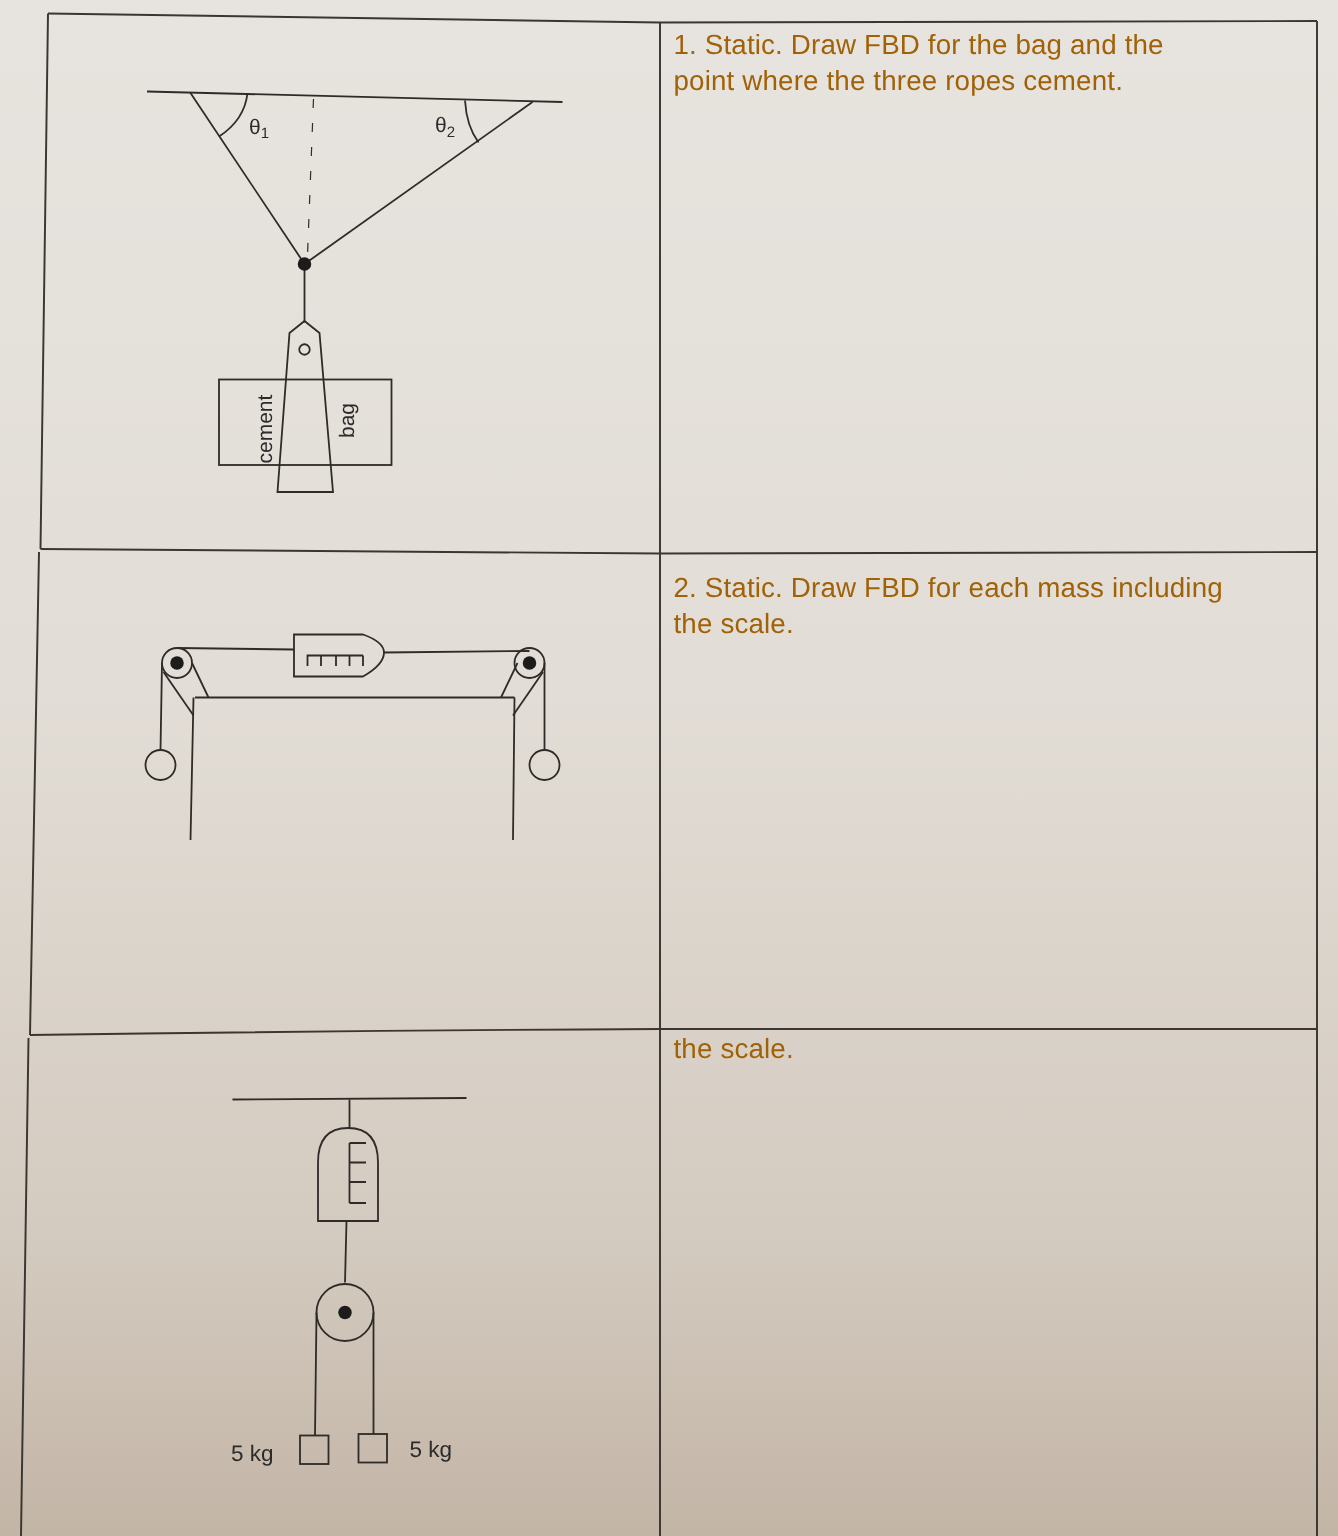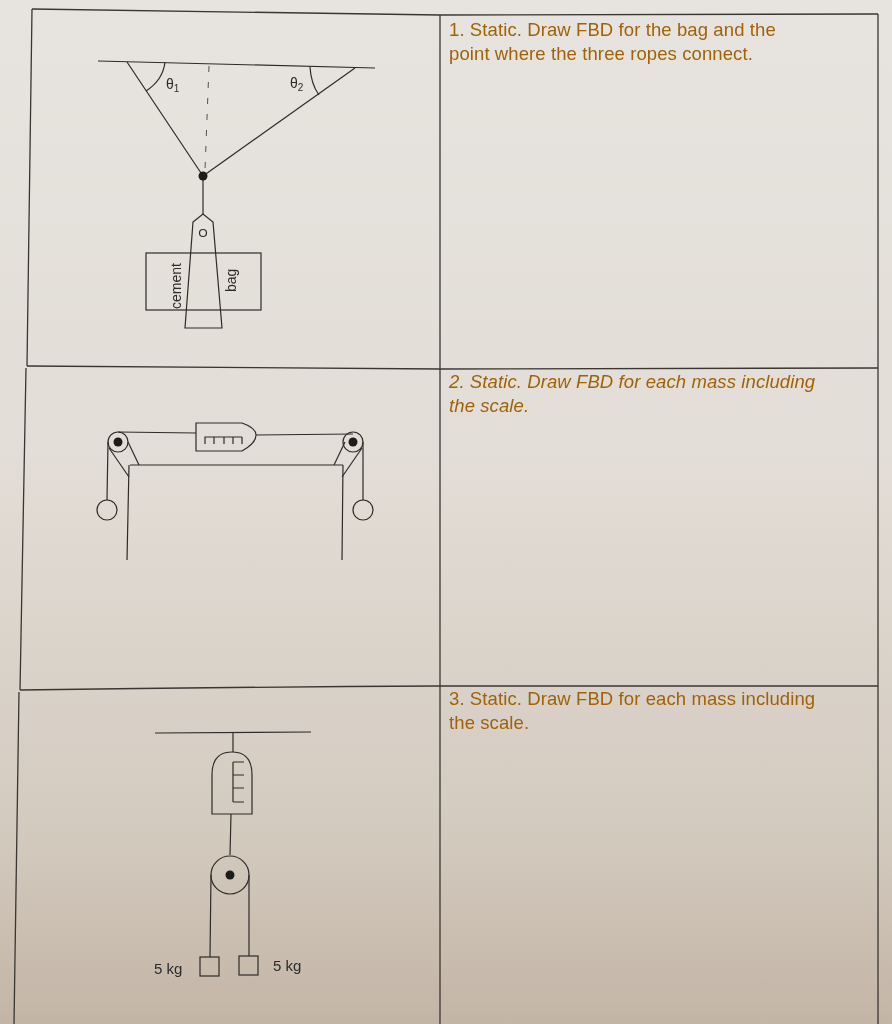--- a/index.html
+++ b/index.html
@@ -119,25 +119,24 @@
       <rect x="200" y="957" width="19" height="19"></rect>
       <rect x="239" y="956" width="19" height="19"></rect>
     </g>
     <circle cx="230" cy="875" r="4.5" fill="#1e1c1a"></circle>
     <text class="label" x="154" y="974" font-size="15">5 kg</text>
     <text class="label" x="273" y="971" font-size="15">5 kg</text>
   </svg>
 
   <div class="cell-text" style="left:449px; top:18px;">
     <div>1. Static. Draw FBD for the bag and the</div>
-    <div>point where the three ropes connect.</div>
+    <div>point where the three ropes cement.</div>
   </div>
 
-  <div class="cell-text" style="left:449px; top:370px;font-style:italic;">
+  <div class="cell-text" style="left:449px; top:380px;">
     <div>2. Static. Draw FBD for each mass including</div>
     <div>the scale.</div>
   </div>
 
   <div class="cell-text" style="left:449px; top:687px;">
-    <div>3. Static. Draw FBD for each mass including</div>
     <div>the scale.</div>
   </div>
 </div>
 
 </body></html>

